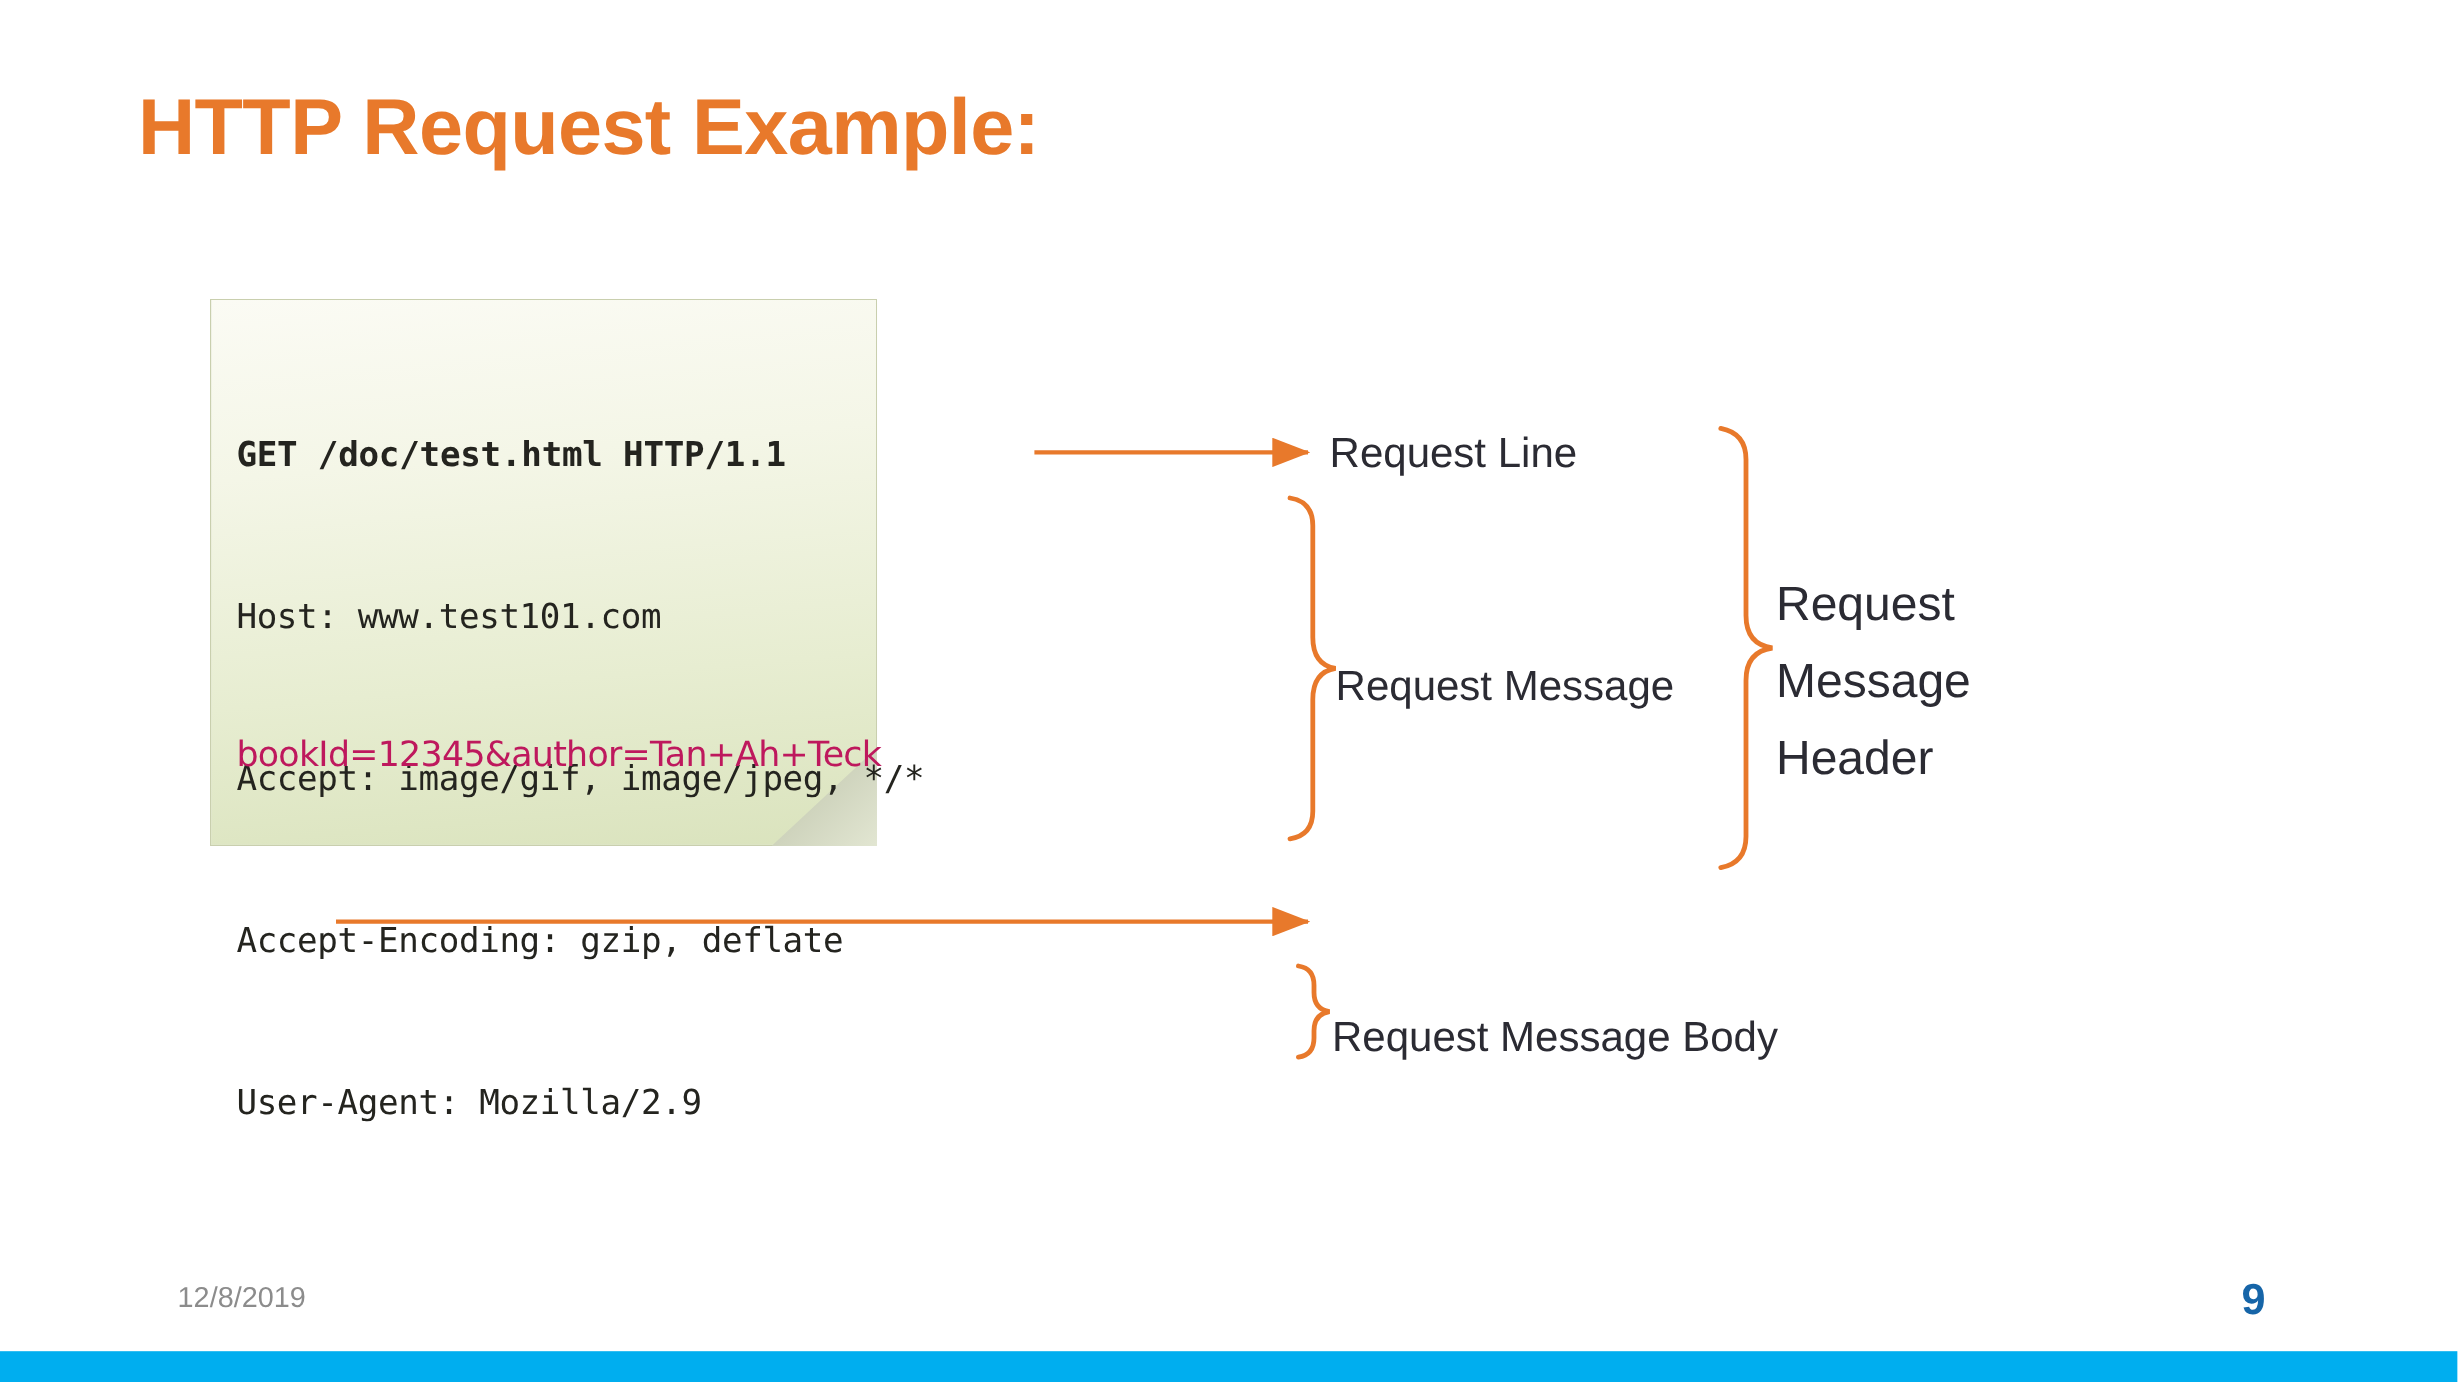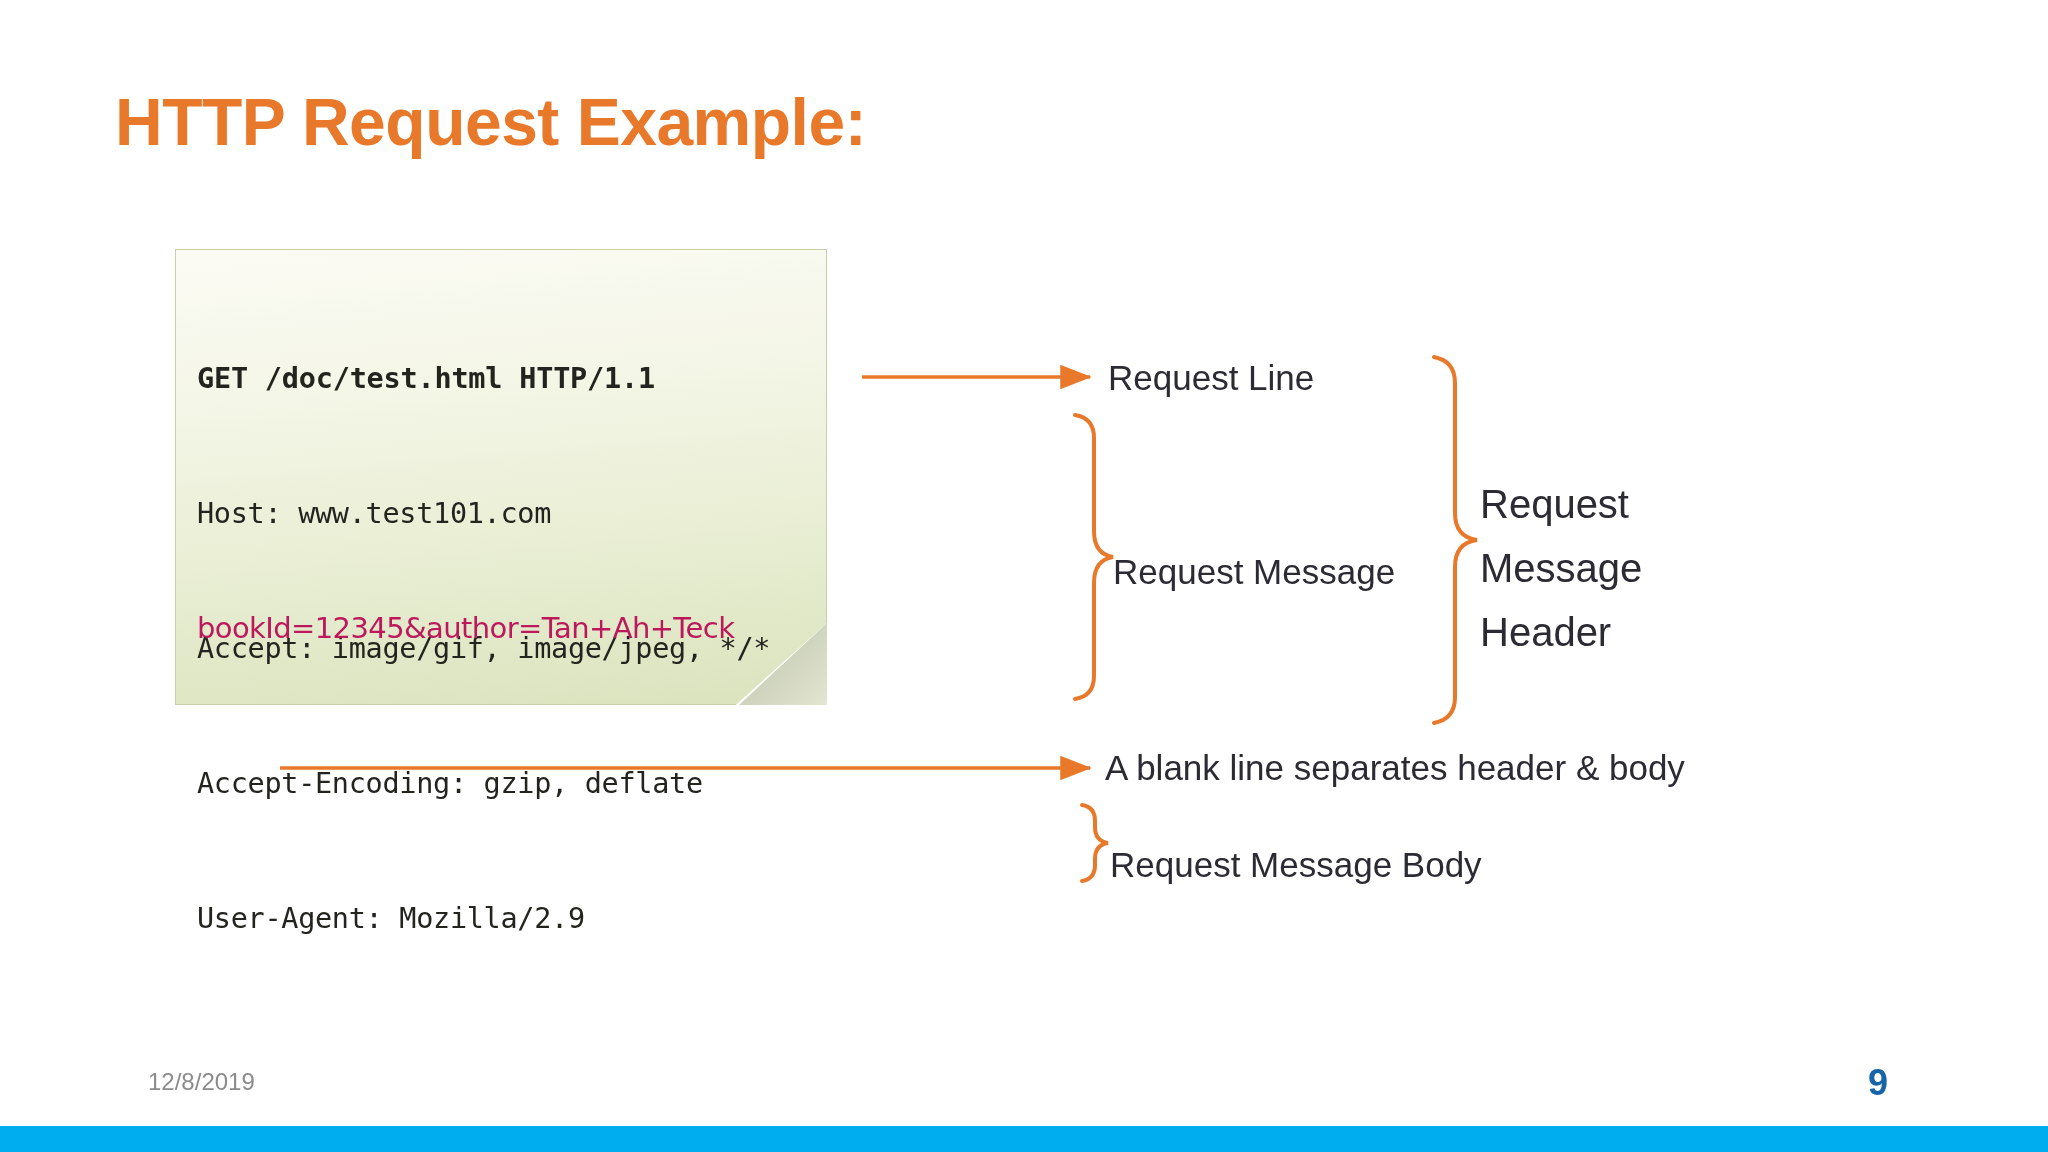--- a/index.html
+++ b/index.html
@@ -13,21 +13,21 @@
     background: #ffffff;
     font-family: "Liberation Sans", sans-serif;
     overflow: hidden;
     position: relative;
   }
 
   
   #slide-title {
     position: absolute;
     left: 115px;
-    top: 84px;
+    top: 67px;
     font-size: 66px;
     font-weight: bold;
     color: #E8792B;
     letter-spacing: -0.5px;
     white-space: nowrap;
   }
 
   
   #figure {
     position: absolute;
@@ -35,21 +35,21 @@
     top: 0;
     width: 2048px;
     height: 1000px;
   }
 
   
   #note {
     position: absolute;
     left: 175px;
     top: 249px;
-    width: 652px;
+    width: 556px;
     height: 456px;
   }
   .note-body {
     position: absolute;
     inset: 0;
     background: linear-gradient(175deg, #fbfbf4 0%, #f4f6e7 30%, #e7edd1 68%, #dae3bd 100%);
     border: 1px solid #c9cfae;
     box-sizing: border-box;
     clip-path: polygon(0 0, 100% 0, 100% 82%, 86% 100%, 0 100%);
     box-shadow: 2px 3px 5px rgba(0,0,0,0.18);
@@ -192,21 +192,20 @@
   <div class="label" id="label-request-line">Request Line</div>
 
   <div class="label" id="label-request-headers">Request Message</div>
 
   <div class="label" id="label-rmh">
     <span>Request</span>
     <span>Message</span>
     <span>Header</span>
   </div>
 
-  <div class="label" id="label-blank-line">A blank line separates header &amp; body</div>
 
   <div class="label" id="label-request-body">Request Message Body</div>
 </div>
 
 <div id="footer-date">12/8/2019</div>
 
 <div id="footer-page">9</div>
 
 <div id="footer-bar"></div>
 

